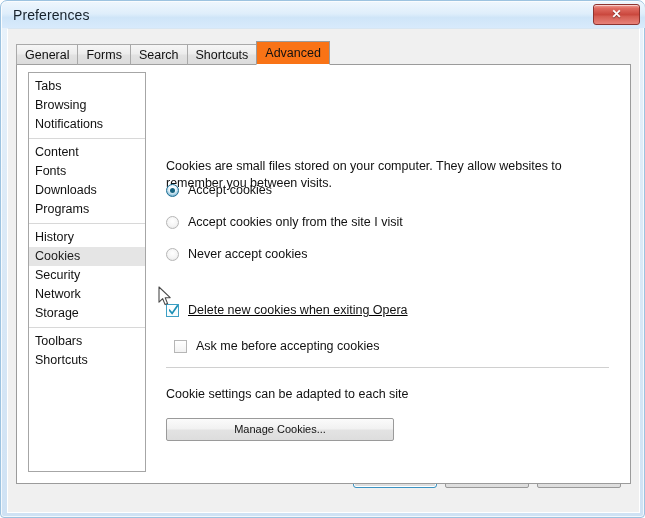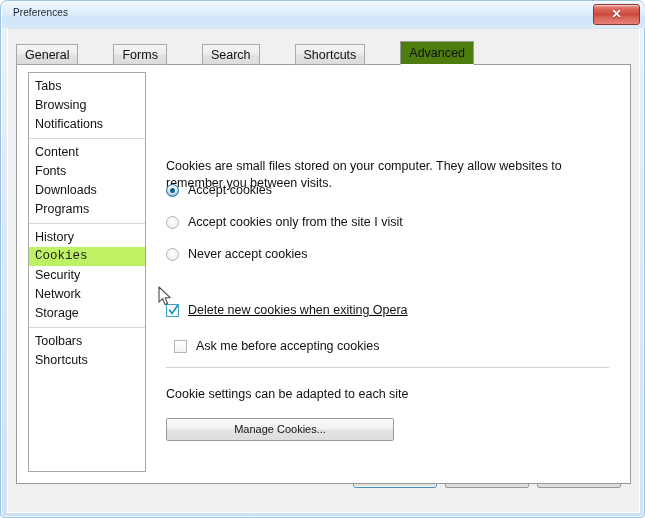--- a/index.html
+++ b/index.html
@@ -32,21 +32,21 @@
   .titlebar {
     position: absolute;
     left: 1px; top: 1px;
     width: 643px; height: 26px;
     background: linear-gradient(180deg, #eef6fd 0%, #dfeefb 45%, #cfe5f8 60%, #d8eafc 100%);
     border-radius: 6px 6px 0 0;
   }
   .title-text {
     position: absolute;
     left: 11px; top: 5px;
-    font-size: 10px;
+    font-size: 14px;
     color: #16212b;
     letter-spacing: 0.1px;
     white-space: nowrap;
   }
   .close-button {
     position: absolute;
     right: 5px; top: 2px;
     width: 45px; height: 19px;
     border: 1px solid #8d3430;
     border-radius: 3px;
@@ -79,41 +79,40 @@
   }
 
   
   .tabstrip {
     position: absolute;
     left: 8px; top: 12px;
     height: 24px;
     display: flex;
     align-items: flex-end;
     z-index: 3;
-    gap: 36px;
   }
   .tab {
     height: 21px;
     line-height: 21px;
     padding: 0 8px;
     box-sizing: border-box;
     background: linear-gradient(180deg, #f6f6f6 0%, #ececec 48%, #e2e2e2 52%, #dcdcdc 100%);
     border: 1px solid #a9a9a9;
     border-bottom: 1px solid #a0a0a0;
     margin-right: -1px;
     font-size: 12.5px;
     color: #111111;
     white-space: nowrap;
     cursor: default;
     position: relative;
   }
   .tab.active {
     height: 24px;
     line-height: 23px;
-    background: #4d7c0f;
+    background: #f97316;
     border: 1px solid #9b9b9b;
     border-bottom: 1px solid #ffffff;
     z-index: 4;
     margin-top: -3px;
   }
 
   
   .tabpage {
     position: absolute;
     left: 8px; top: 35px;
@@ -143,23 +142,22 @@
   .side-item {
     height: 19px;
     line-height: 19px;
     padding: 0 4px 0 6px;
     font-size: 12.5px;
     color: #111111;
     white-space: nowrap;
     cursor: default;
   }
   .side-item.selected {
-    background: #bef264;
+    background: #e5e5e5;
     color: #1b1b1b;
-    font-family: Liberation Mono, monospace;
   }
 
   
   .content {
     position: absolute;
     left: 158px; top: 43px;
     width: 450px;
     z-index: 3;
   }
   .intro {

